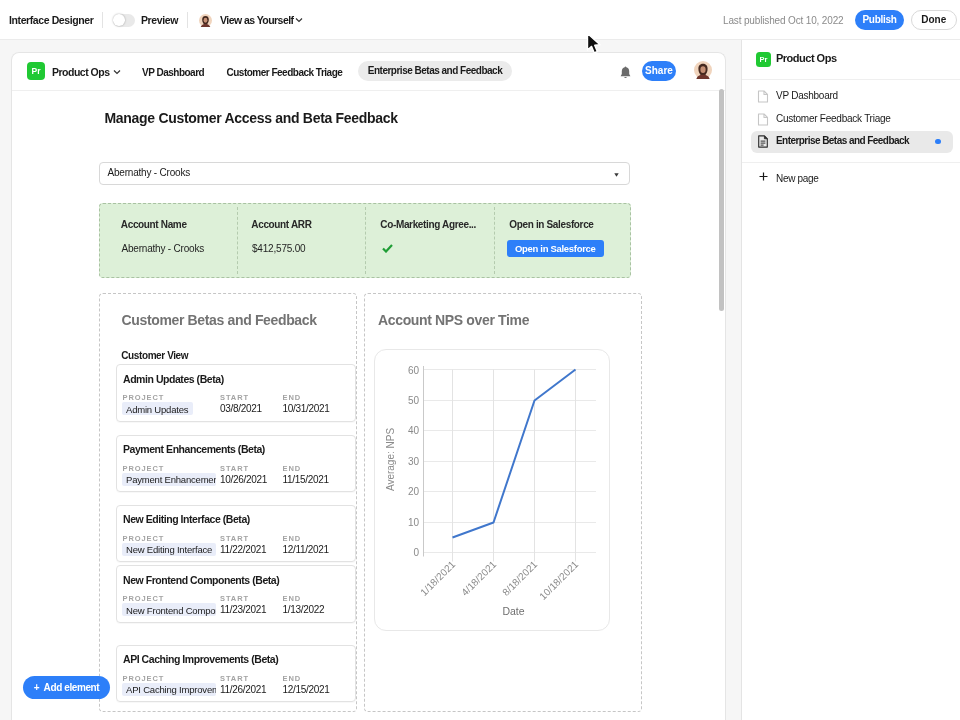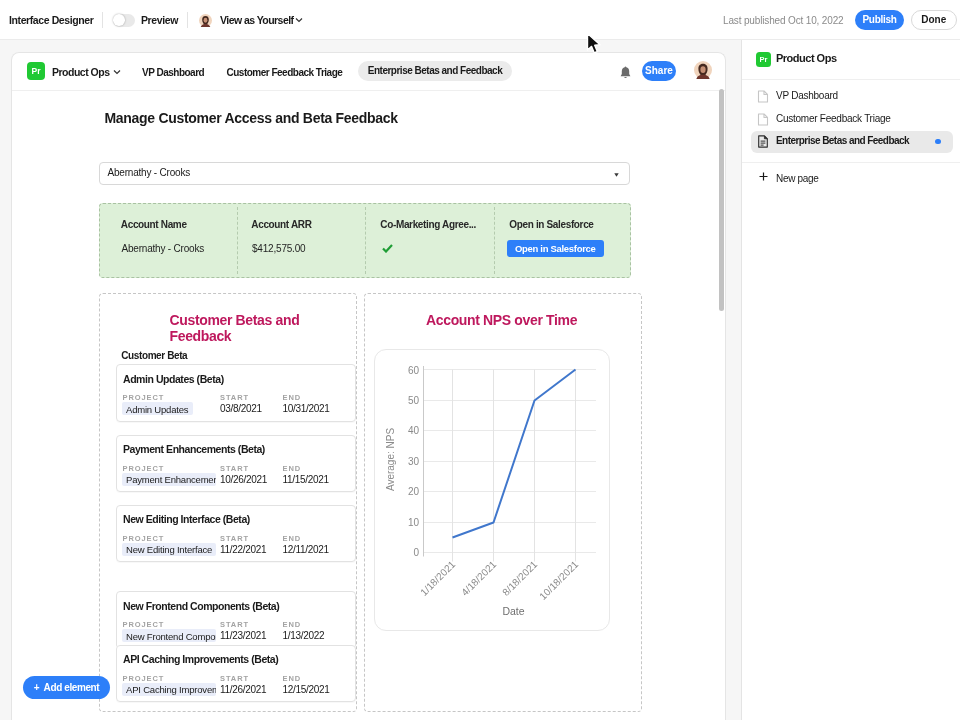--- a/index.html
+++ b/index.html
@@ -38,21 +38,21 @@
 .greenpanel::after { content:""; position:absolute; inset:0; border:1px dashed #a9c2a2; border-radius:4px; pointer-events:none; }
 .gp-col-label { position:absolute; top:16.3px; font-size:10px; font-weight:700; letter-spacing:-0.35px; color:#282828; }
 .gp-col-val { position:absolute; top:39.7px; font-size:10px; letter-spacing:-0.2px; color:#1f1f1f; }
 .gp-sep { position:absolute; top:4px; bottom:4px; width:0; border-left:1px dashed #b4cbae; }
 .btn-sf { position:absolute; left:408.5px; top:36.8px; width:96.5px; height:17.2px; background:#2d7ff9; border-radius:3px; color:#fff; font-size:9.5px; font-weight:700; letter-spacing:-0.3px; text-align:center; line-height:17.2px; }
 
 .dashpanel { position:absolute; border-radius:4px; background:#fff; }
 .dashpanel::after { content:""; position:absolute; inset:0; border:1px dashed #c6c6c6; border-radius:4px; pointer-events:none; }
 .dp-left { left:87.5px; top:241px; width:258.5px; height:419px; }
 .dp-right { left:353px; top:241px; width:277.5px; height:419px; }
-.dp-title { position:absolute; font-size:14px; font-weight:700; letter-spacing:-0.35px; color:#be185d;margin-left:48px; }
+.dp-title { position:absolute; font-size:14px; font-weight:700; letter-spacing:-0.35px; color:#737373; }
 .cb-label { position:absolute; left:22.8px; top:57px; font-size:10px; font-weight:700; letter-spacing:-0.4px; color:#1a1a1a; }
 
 .card { position:absolute; left:17.5px; width:239.5px; height:57.5px; background:#fff; border-radius:4px; box-shadow:0 1px 1px rgba(0,0,0,0.03); }
 .card::after { content:""; position:absolute; inset:0; border:1px solid #e2e2e2; border-radius:4px; pointer-events:none; }
 .card .ct { position:absolute; left:7px; top:8.6px; font-size:10.5px; font-weight:700; letter-spacing:-0.45px; color:#1a1a1a; white-space:nowrap; }
 .card .lbl { position:absolute; top:29.2px; font-size:7.5px; font-weight:700; letter-spacing:0.9px; color:#a3a3a3; }
 .card .val { position:absolute; top:39.2px; font-size:10px; letter-spacing:-0.3px; color:#1a1a1a; white-space:nowrap; }
 .card .chip { position:absolute; left:5.5px; top:38.3px; max-width:94px; height:13px; background:#e9edf9; border-radius:2px; padding:1.5px 4.5px; font-size:9.5px; letter-spacing:-0.2px; color:#1a1a1a; white-space:nowrap; overflow:hidden; }
 .l-proj { left:6.5px; } .l-start { left:104px; } .l-end { left:166.5px; }
 
@@ -137,21 +137,21 @@
       <div class="gp-col-label" style="left:281.8px;">Co-Marketing Agree...</div>
       <svg class="abs" style="left:283px; top:41px;" width="11" height="9" viewBox="0 0 11 9">
           <path d="M1 4.5 L4 7.5 L10 1" stroke="#1f9d35" stroke-width="2.2" fill="none"></path>
         </svg>
       <div class="gp-col-label" style="left:410.8px;">Open in Salesforce</div>
       <div class="btn-sf">Open in Salesforce</div>
     </div>
 
     <div class="dashpanel dp-left">
       <div class="dp-title" style="left:23px; top:18.8px;">Customer Betas and Feedback</div>
-      <div class="cb-label">Customer Beta</div>
+      <div class="cb-label">Customer View</div>
 
       <div class="card" style="top:71px;">
         <div class="ct">Admin Updates (Beta)</div>
         <div class="lbl l-proj">PROJECT</div>
         <div class="lbl l-start">START</div>
         <div class="lbl l-end">END</div>
         <div class="chip">Admin Updates</div>
         <div class="val l-start">03/8/2021</div>
         <div class="val l-end">10/31/2021</div>
       </div>
@@ -166,21 +166,21 @@
       </div>
       <div class="card" style="top:211.6px;">
         <div class="ct">New Editing Interface (Beta)</div>
         <div class="lbl l-proj">PROJECT</div>
         <div class="lbl l-start">START</div>
         <div class="lbl l-end">END</div>
         <div class="chip">New Editing Interface</div>
         <div class="val l-start">11/22/2021</div>
         <div class="val l-end">12/11/2021</div>
       </div>
-      <div class="card" style="top:298px;">
+      <div class="card" style="top:272px;">
         <div class="ct">New Frontend Components (Beta)</div>
         <div class="lbl l-proj">PROJECT</div>
         <div class="lbl l-start">START</div>
         <div class="lbl l-end">END</div>
         <div class="chip">New Frontend Components</div>
         <div class="val l-start">11/23/2021</div>
         <div class="val l-end">1/13/2022</div>
       </div>
       <div class="card" style="top:351.6px;">
         <div class="ct">API Caching Improvements (Beta)</div>

